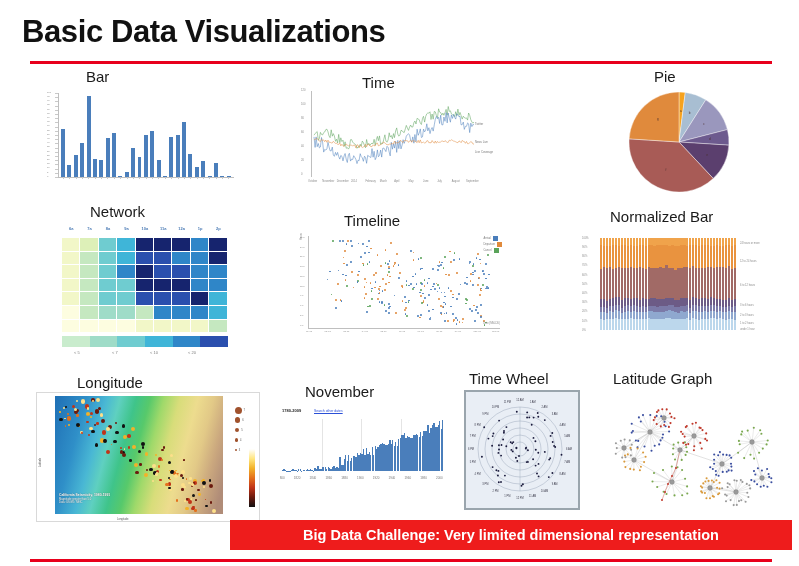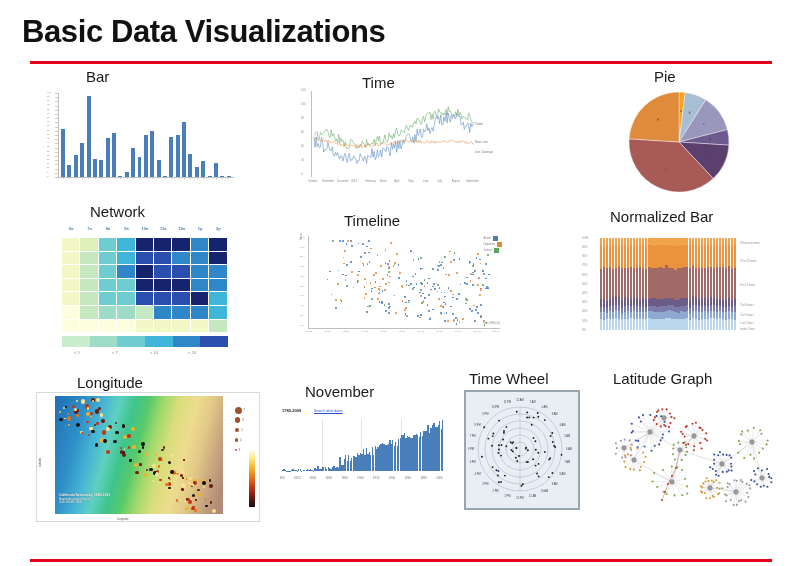--- a/index.html
+++ b/index.html
@@ -2048,14 +2048,17 @@
           <circle cx="83.1" cy="86.8" r="1.05" fill="#7aa84f"></circle>
           <circle cx="74" cy="76" r="1" fill="#c0392b"></circle>
           <circle cx="70" cy="84" r="1" fill="#c0392b"></circle>
           <circle cx="66" cy="92" r="1" fill="#c0392b"></circle>
           <circle cx="63" cy="100" r="1" fill="#c0392b"></circle>
           <circle cx="60" cy="108" r="1" fill="#c0392b"></circle>
         </g>
       </svg>
   </div>
 
+  <div id="banner">
+    <span id="banner-text">Big Data Challenge: Very limited dimensional representation</span>
+  </div>
 
 </div>
 
 </body></html>

